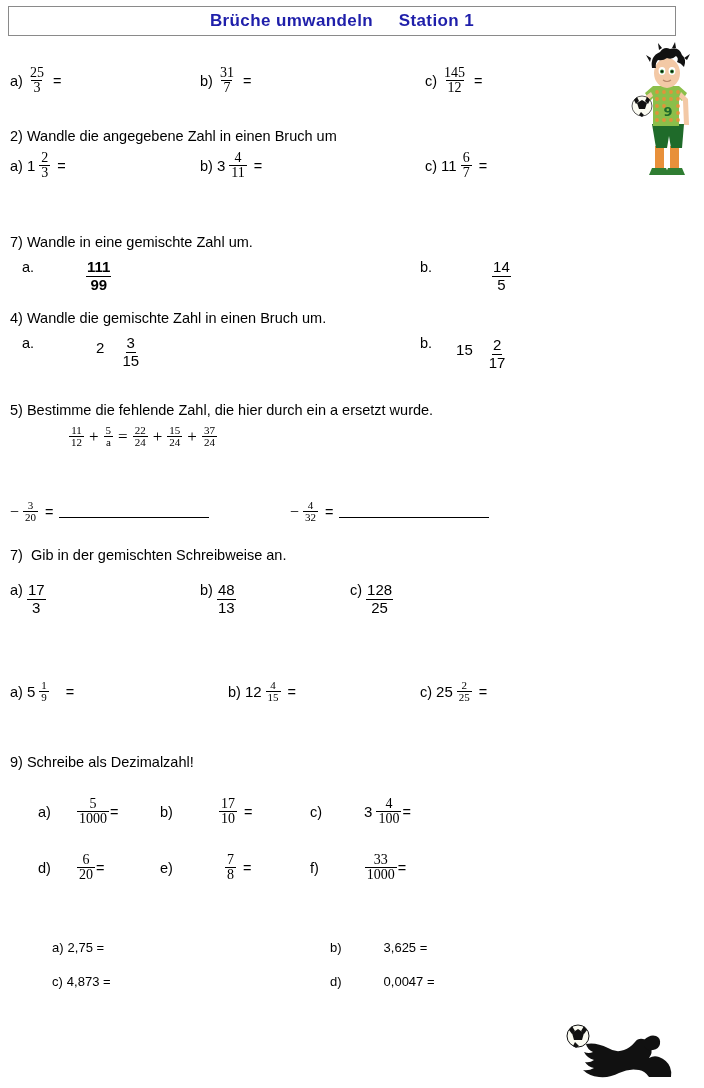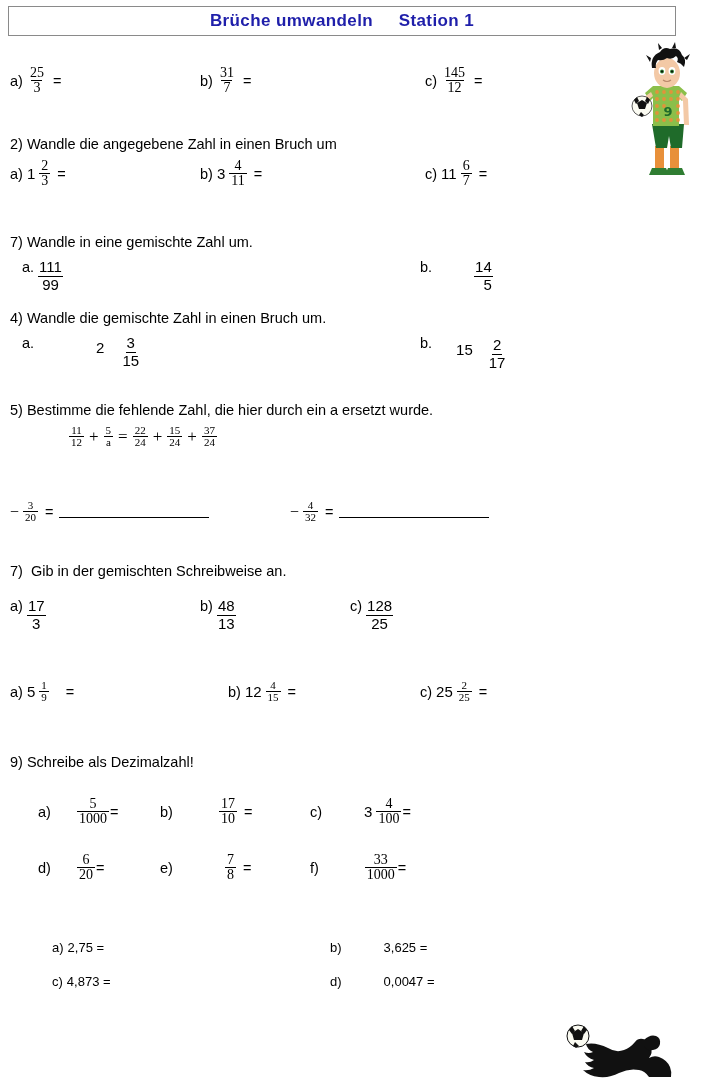--- a/index.html
+++ b/index.html
@@ -138,21 +138,21 @@
       <span class="lbl">c)</span>
       <span class="frac">
         <span class="num">145</span>
         <span class="den">12</span>
       </span>
       <span class="eq">=</span>
     </div>
   </div>
 </div>
 
-<div class="task" style="top:136px;">
+<div class="task" style="top:128px;">
   <div class="prompt">2) Wandle die angegebene Zahl in einen Bruch um</div>
   <div class="row" style="width:660px;margin-top:6px;">
     <div class="item" style="left:0px;top:0;">
       <span class="lbl">a)</span>
       <span class="whole">1</span>
       <span class="frac">
         <span class="num">2</span>
         <span class="den">3</span>
       </span>
       <span class="eq">=</span>
@@ -176,28 +176,28 @@
       <span class="eq">=</span>
     </div>
   </div>
 </div>
 
 <div class="task" style="top:234px;">
   <div class="prompt">7) Wandle in eine gemischte Zahl um.</div>
   <div class="row" style="width:660px;margin-top:8px;">
     <div class="item" style="left:12px;top:0;align-items:flex-start;">
       <span class="lbl">a.</span>
-      <span class="frac-ul" style="">
+      <span class="frac-ul" style="margin-left:48px;font-weight:bold;">
         <span class="num">111</span>
         <span class="den">99</span>
       </span>
     </div>
     <div class="item" style="left:410px;top:0;align-items:flex-start;">
       <span class="lbl">b.</span>
-      <span class="frac-ul" style="margin-left:38px;align-items:flex-end;">
+      <span class="frac-ul" style="margin-left:56px;">
         <span class="num">14</span>
         <span class="den">5</span>
       </span>
     </div>
   </div>
 </div>
 
 <div class="task" style="top:310px;">
   <div class="prompt">4) Wandle die gemischte Zahl in einen Bruch um.</div>
   <div class="row" style="width:660px;margin-top:8px;">
@@ -266,21 +266,21 @@
       <span class="frac frac-sm">
         <span class="num">4</span>
         <span class="den">32</span>
       </span>
       <span class="eq">=</span>
       <span class="answer-line" style="width:150px;"></span>
     </div>
   </div>
 </div>
 
-<div class="task" style="top:563px;">
+<div class="task" style="top:547px;">
   <div class="prompt">7)  Gib in der gemischten Schreibweise an.</div>
   <div class="row" style="width:660px;margin-top:18px;">
     <div class="item" style="left:0px;top:0;align-items:flex-start;">
       <span class="lbl">a)</span>
       <span class="frac-ul">
         <span class="num">17</span>
         <span class="den">3</span>
       </span>
     </div>
     <div class="item" style="left:190px;top:0;align-items:flex-start;">

